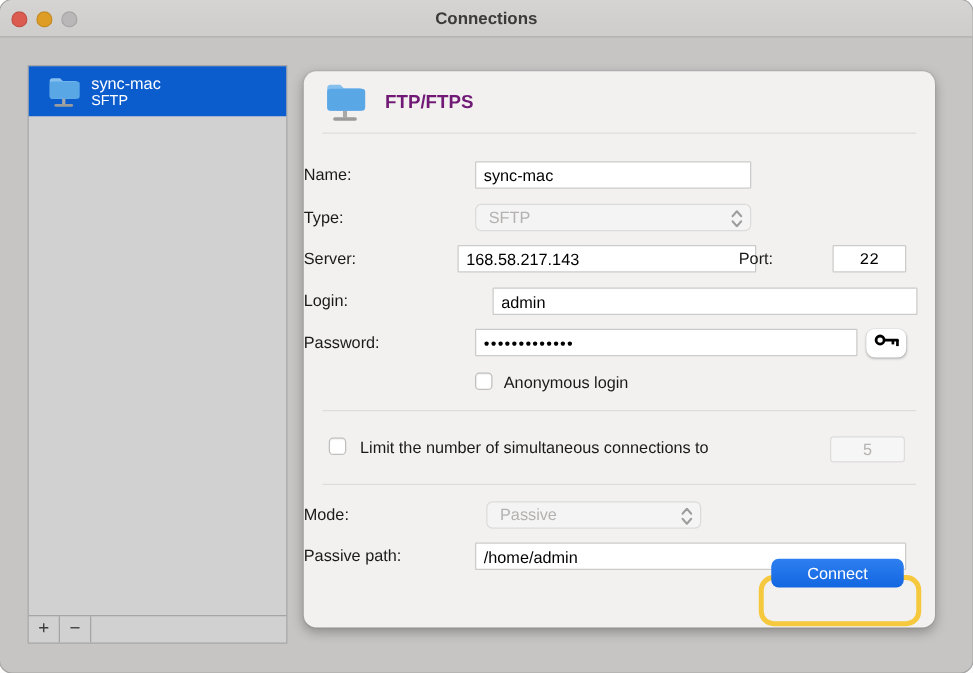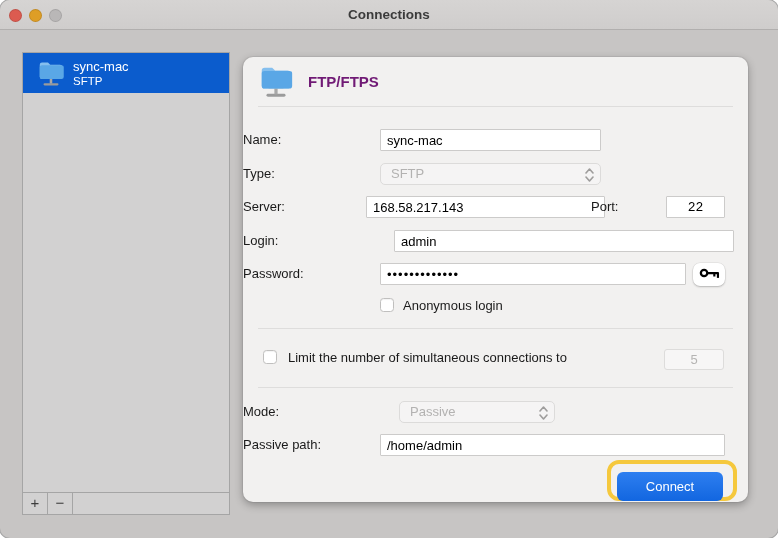--- a/index.html
+++ b/index.html
@@ -50,21 +50,21 @@
   .chk { position:absolute; width:14px; height:14px; background:#fff; border:1px solid #c0bfbe;
          border-radius:3.5px; box-shadow:inset 0 1px 1px rgba(0,0,0,.05); }
   .chklabel { position:absolute; font-size:13px; color:#1a1a1a; line-height:15px; }
   .disabled-num { position:absolute; height:21px; background:#f7f6f6; border:1px solid #dddcdb;
                   border-radius:3px; font-size:13px; color:#b5b4b3; text-align:center; line-height:19px; }
   .keybtn { position:absolute; left:450px; top:206px; width:32px; height:23px; background:#fff;
             border-radius:7px; box-shadow:0 1px 2px rgba(0,0,0,.22), 0 0 0 0.5px rgba(0,0,0,.08);
             display:flex; align-items:center; justify-content:center; }
   .ring { position:absolute; left:364px; top:403px; width:130px; height:41px;
           border:4px solid #f5c83d; border-radius:12px; }
-  .connect { position:absolute; left:374px; top:415px; width:106px; height:29px;
+  .connect { position:absolute; left:374px; top:390px; width:106px; height:23px;
              background:linear-gradient(#2e7ff0,#1266e0); border:none; border-radius:6px;
              color:#fff; font-size:13px; font-family:"Liberation Sans",sans-serif; }
 </style>
 </head>
 <body>
 
 <svg width="0" height="0" style="position:absolute">
   <defs>
     <g id="net-folder">
       <rect x="10" y="33.5" width="20" height="3" rx="1.5" fill="#9b9b9b"></rect>
@@ -159,21 +159,21 @@
 
     <div class="divider" style="top:271px"></div>
 
     <div class="chk" style="left:20px; top:293px"></div>
     <div class="chklabel" style="left:45px; top:293px">Limit the number of simultaneous connections to</div>
     <div class="disabled-num" style="left:421px; top:292px; width:60px">5</div>
 
     <div class="divider" style="top:330px"></div>
 
     <div class="flabel" style="top:344px">Mode:</div>
-    <div class="sel" style="left:156px; top:344px; width:156px">
+    <div class="sel" style="left:146px; top:344px; width:172px">
       <span>Passive</span>
       <span class="chev">
         <svg width="9" height="14" viewBox="0 0 9 14">
             <use href="#updown-chev"></use>
           </svg>
       </span>
     </div>
 
     <div class="flabel" style="top:377px">Passive path:</div>
     <input class="tinput" style="left: 137px; top: 377px; width: 345px;" type="text" value="/home/admin">

